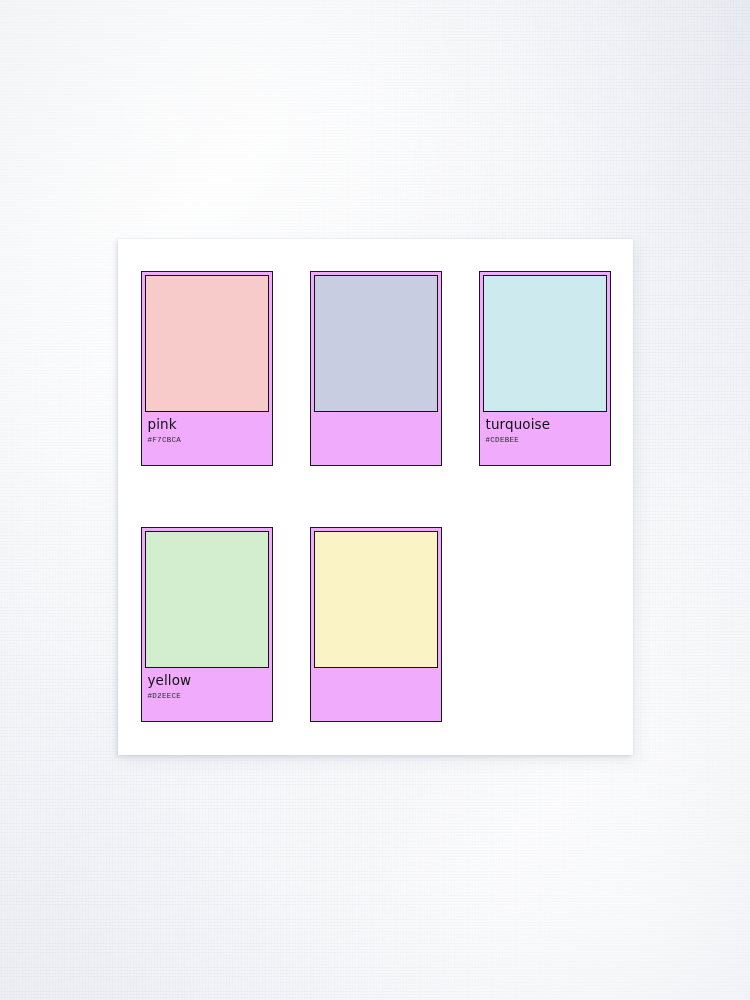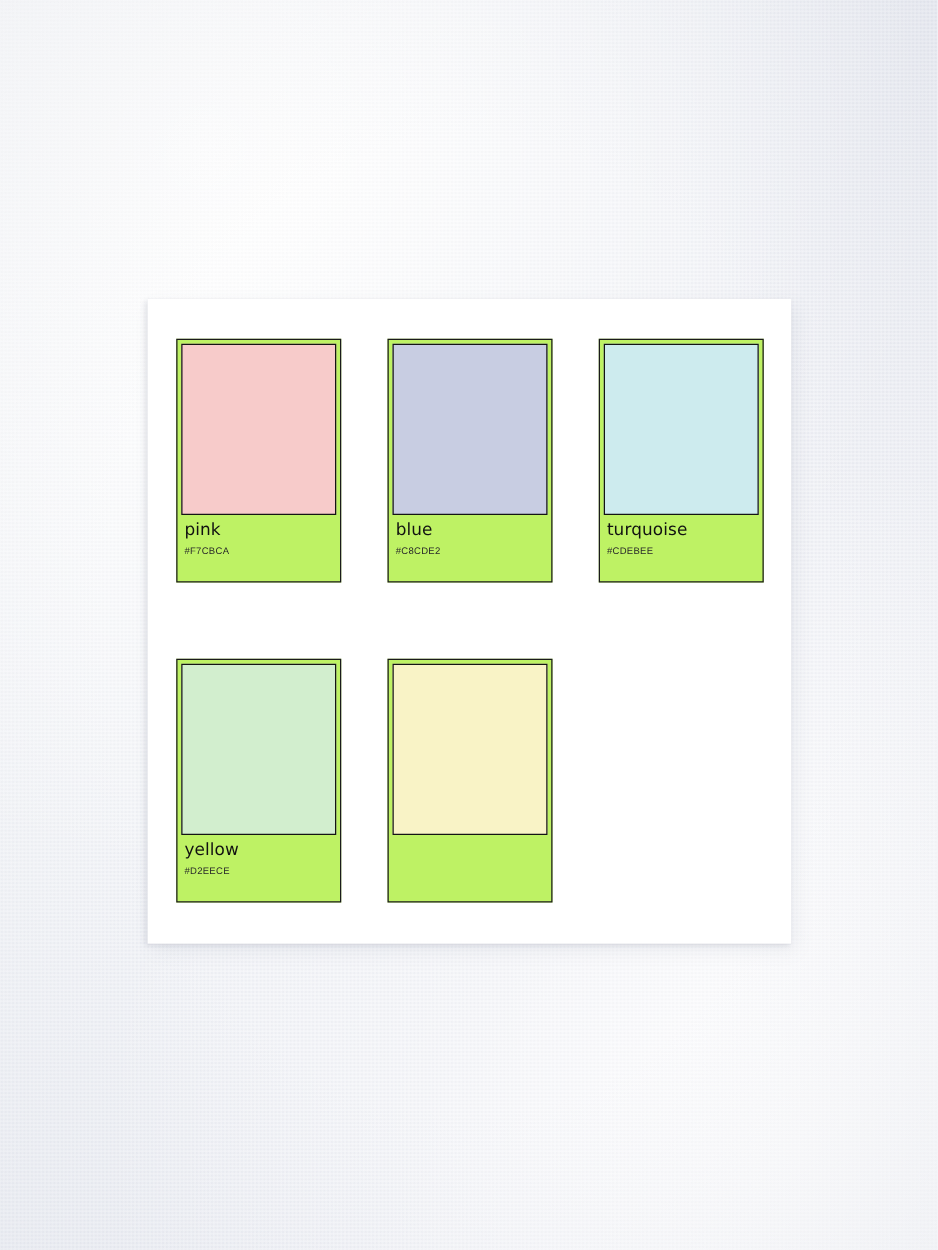--- a/index.html
+++ b/index.html
@@ -83,21 +83,21 @@
     padding-top: 0;
   }
 
   
   .card {
     position: relative;
     width: 132px;
     height: 195px;
     box-sizing: border-box;
     border: 1.6px solid #1b1b1b;
-    background: #bef264;
+    background: #f0abfc;
     display: flex;
     flex-direction: column;
   }
 
   .card-swatch-wrap {
     padding: 3px 3px 0 3px;
     box-sizing: border-box;
   }
 
   .card-swatch {
@@ -116,21 +116,21 @@
   .color-name {
     font-family: "DejaVu Sans", "Liberation Sans", sans-serif;
     font-size: 13.5px;
     line-height: 15px;
     color: #111111;
     letter-spacing: .1px;
     font-weight: 400;
   }
 
   .color-hex {
-    font-family: Liberation Sans, sans-serif;
+    font-family: Liberation Mono, monospace;
     font-size: 7.6px;
     line-height: 11px;
     color: #2a2a2a;
     letter-spacing: .25px;
     margin-top: 3px;
     font-weight: 400;
   }
 </style>
 </head>
 <body>
@@ -153,24 +153,20 @@
             <div class="color-name">pink</div>
             <div class="color-hex">#F7CBCA</div>
           </div>
         </div>
 
 
         <div class="card">
           <div class="card-swatch-wrap">
             <div class="card-swatch" style="background: rgb(200, 205, 226);"></div>
           </div>
-          <div class="card-label">
-            <div class="color-name">blue</div>
-            <div class="color-hex">#C8CDE2</div>
-          </div>
         </div>
 
         <div class="card">
           <div class="card-swatch-wrap">
             <div class="card-swatch" style="background: rgb(205, 235, 238);"></div>
           </div>
           <div class="card-label">
             <div class="color-name">turquoise</div>
             <div class="color-hex">#CDEBEE</div>
           </div>

